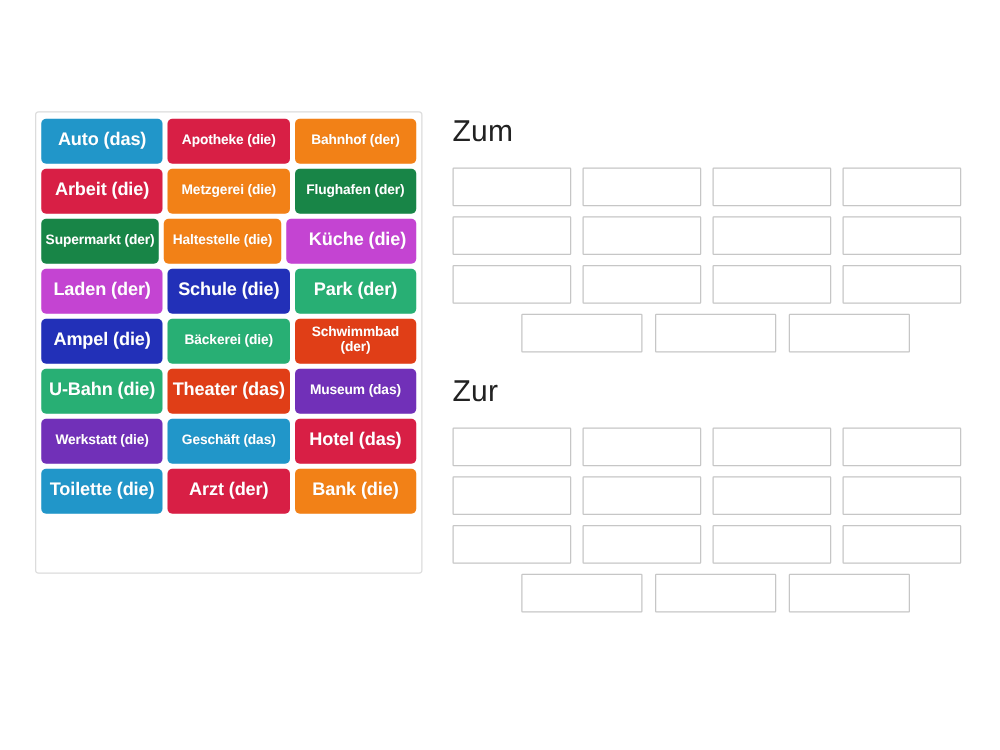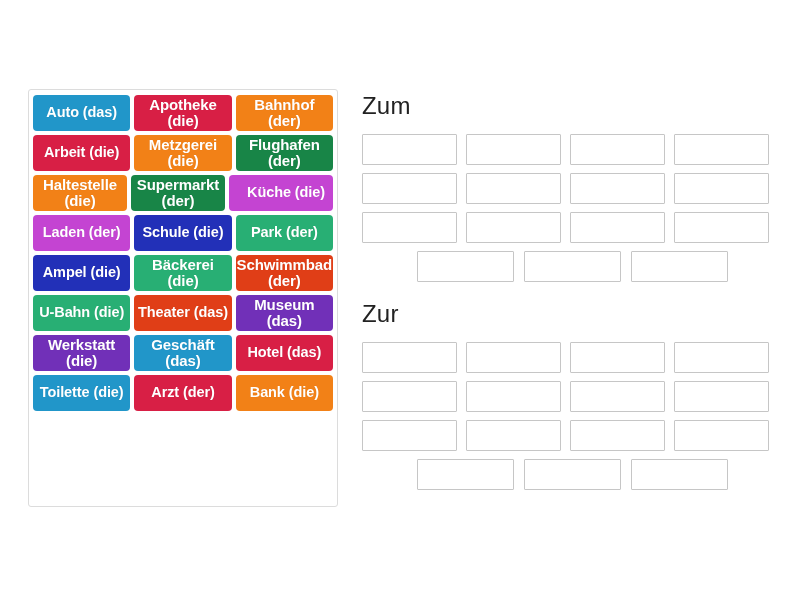--- a/index.html
+++ b/index.html
@@ -18,21 +18,21 @@
     height: 600px;
     background: #ffffff;
   }
 
   
   #tile-bank {
     position: absolute;
     left: 28px;
     top: 89px;
     width: 310px;
-    height: 418px;
+    height: 370px;
     border: 1px solid #dcdcdc;
     border-radius: 3px;
     background: #ffffff;
     box-sizing: border-box;
     padding: 5px 4px 4px 4px;
   }
 
   .tile-row {
     display: flex;
     gap: 4px;
@@ -54,21 +54,21 @@
     line-height: 1.06;
     letter-spacing: -0.1px;
     padding: 0 2px;
     box-sizing: border-box;
     cursor: move;
     user-select: none;
     overflow: hidden;
     text-shadow: 0 0 1px rgba(0,0,0,0.10);
   }
   .tile.one-line { font-size: 14.5px; }
-  .tile.two-line { font-size: 15px; }
+  .tile.two-line { font-size: 11px; }
   .tile.small    { font-size: 11.2px; }
 
   
   .zone {
     position: absolute;
     left: 362px;
     width: 420px;
   }
   #zone-zum { top: 92px; }
   #zone-zur { top: 300px; }
@@ -109,22 +109,22 @@
         <div class="tile one-line" style="background: rgb(33, 150, 201);">Auto (das)</div>
         <div class="tile two-line" style="background: rgb(216, 31, 69);">Apotheke (die)</div>
         <div class="tile two-line" style="background: rgb(242, 129, 23);">Bahnhof (der)</div>
       </div>
       <div class="tile-row">
         <div class="tile one-line" style="background: rgb(216, 31, 69);">Arbeit (die)</div>
         <div class="tile two-line" style="background: rgb(242, 129, 23);">Metzgerei (die)</div>
         <div class="tile two-line" style="background: rgb(24, 133, 71);">Flughafen (der)</div>
       </div>
       <div class="tile-row">
+        <div class="tile two-line" style="background: rgb(24, 133, 71);">Supermarkt (der)</div>
         <div class="tile two-line" style="background: rgb(242, 129, 23);">Haltestelle (die)</div>
-        <div class="tile two-line" style="background: rgb(24, 133, 71);">Supermarkt (der)</div>
         <div class="tile one-line" style="background: rgb(196, 68, 210); padding-left: 12px;">Küche (die)</div>
       </div>
       <div class="tile-row">
         <div class="tile one-line" style="background: rgb(196, 68, 210);">Laden (der)</div>
         <div class="tile one-line" style="background: rgb(34, 48, 184);">Schule (die)</div>
         <div class="tile one-line" style="background: rgb(40, 175, 116);">Park (der)</div>
       </div>
       <div class="tile-row">
         <div class="tile one-line" style="background: rgb(34, 48, 184);">Ampel (die)</div>
         <div class="tile two-line" style="background: rgb(40, 175, 116);">Bäckerei (die)</div>

